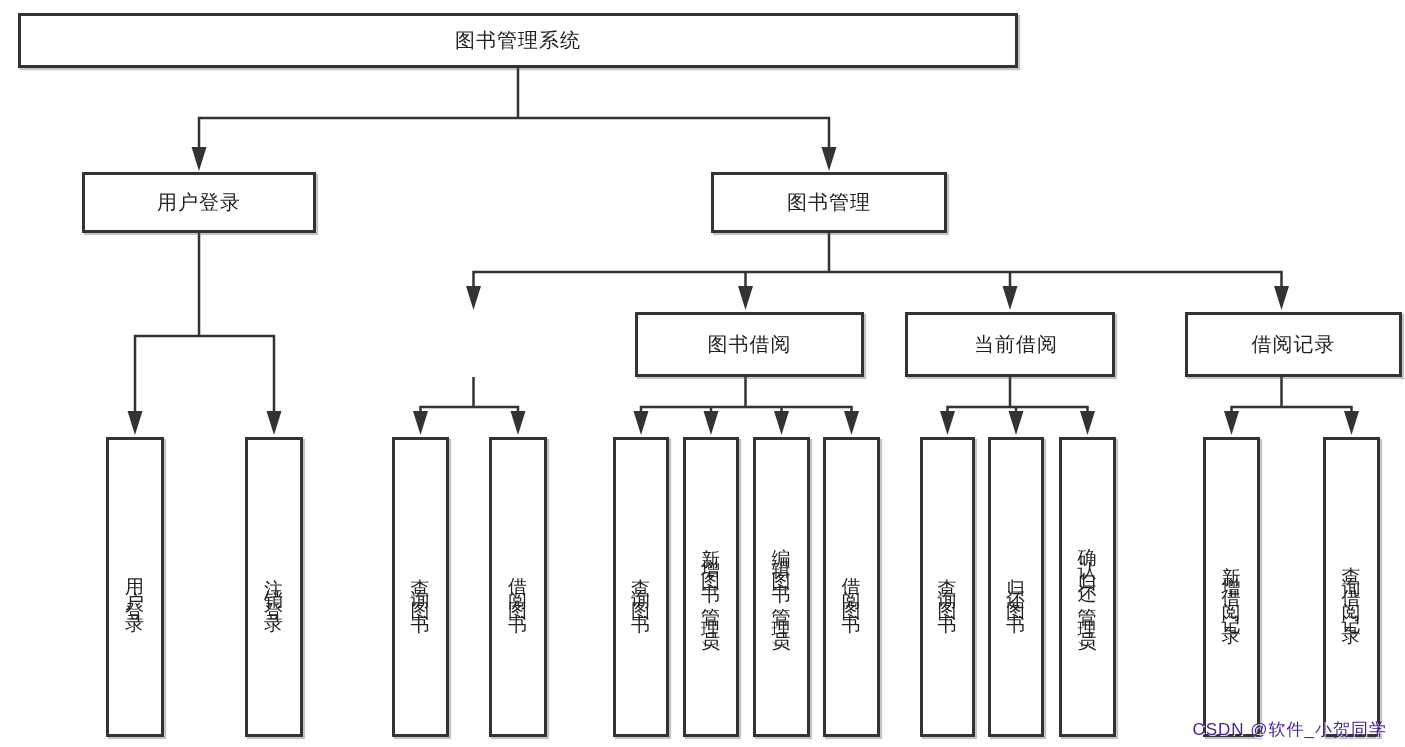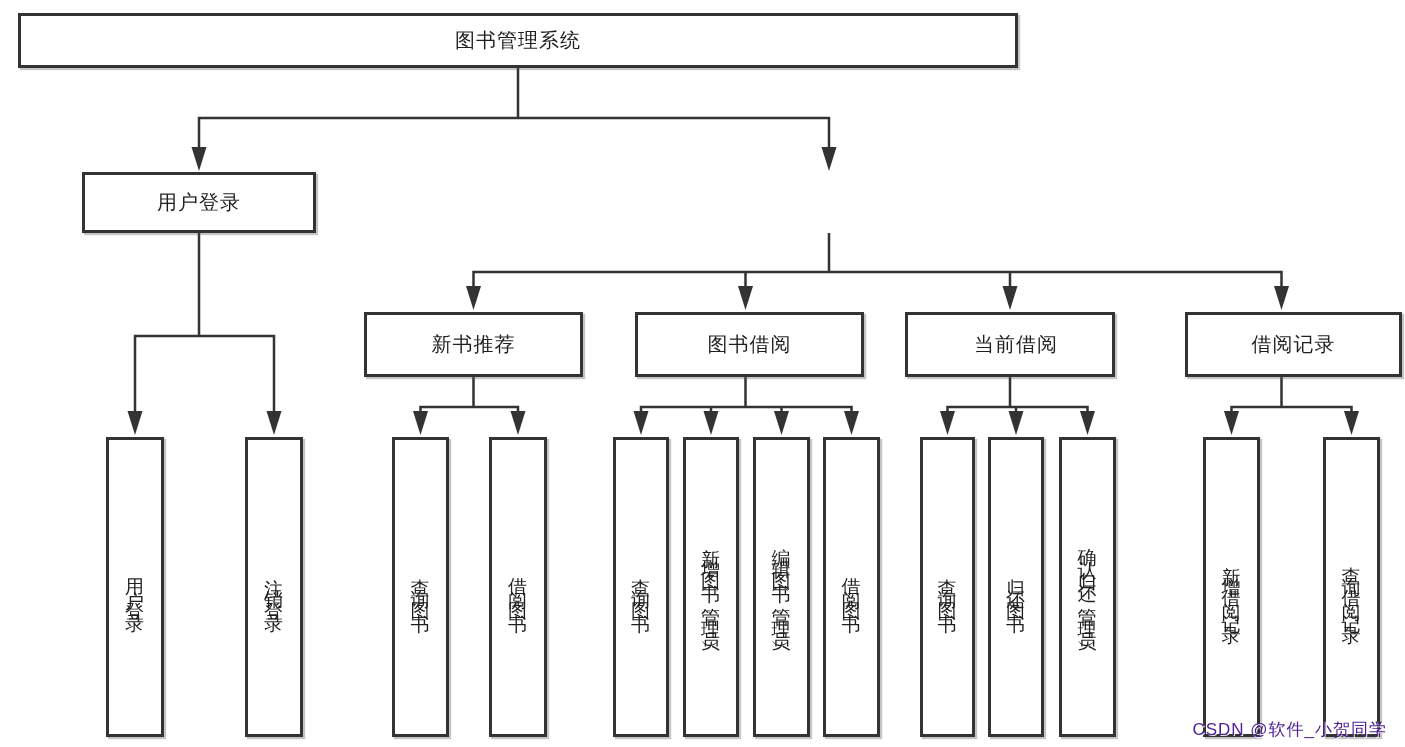--- a/index.html
+++ b/index.html
@@ -68,24 +68,24 @@
     </g>
   </svg>
 
   <div class="node" style="left:18px;top:13px;width:1000px;height:55px;">
     <span class="hlabel">图书管理系统</span>
   </div>
 
   <div class="node" style="left:82px;top:172px;width:234px;height:61px;">
     <span class="hlabel">用户登录</span>
   </div>
+  <div class="node" style="left:711px;top:172px;width:236px;height:61px;">
+    <span class="hlabel">图书管理</span>
+  </div>
 
-  <div class="node" style="left:364px;top:312px;width:219px;height:65px;">
-    <span class="hlabel">新书推荐</span>
-  </div>
   <div class="node" style="left:635px;top:312px;width:229px;height:65px;">
     <span class="hlabel">图书借阅</span>
   </div>
   <div class="node" style="left:905px;top:312px;width:210px;height:65px;padding-left:12px;">
     <span class="hlabel">当前借阅</span>
   </div>
   <div class="node" style="left:1173px;top:312px;width:217px;height:65px;margin-left:12px;">
     <span class="hlabel">借阅记录</span>
   </div>
 

